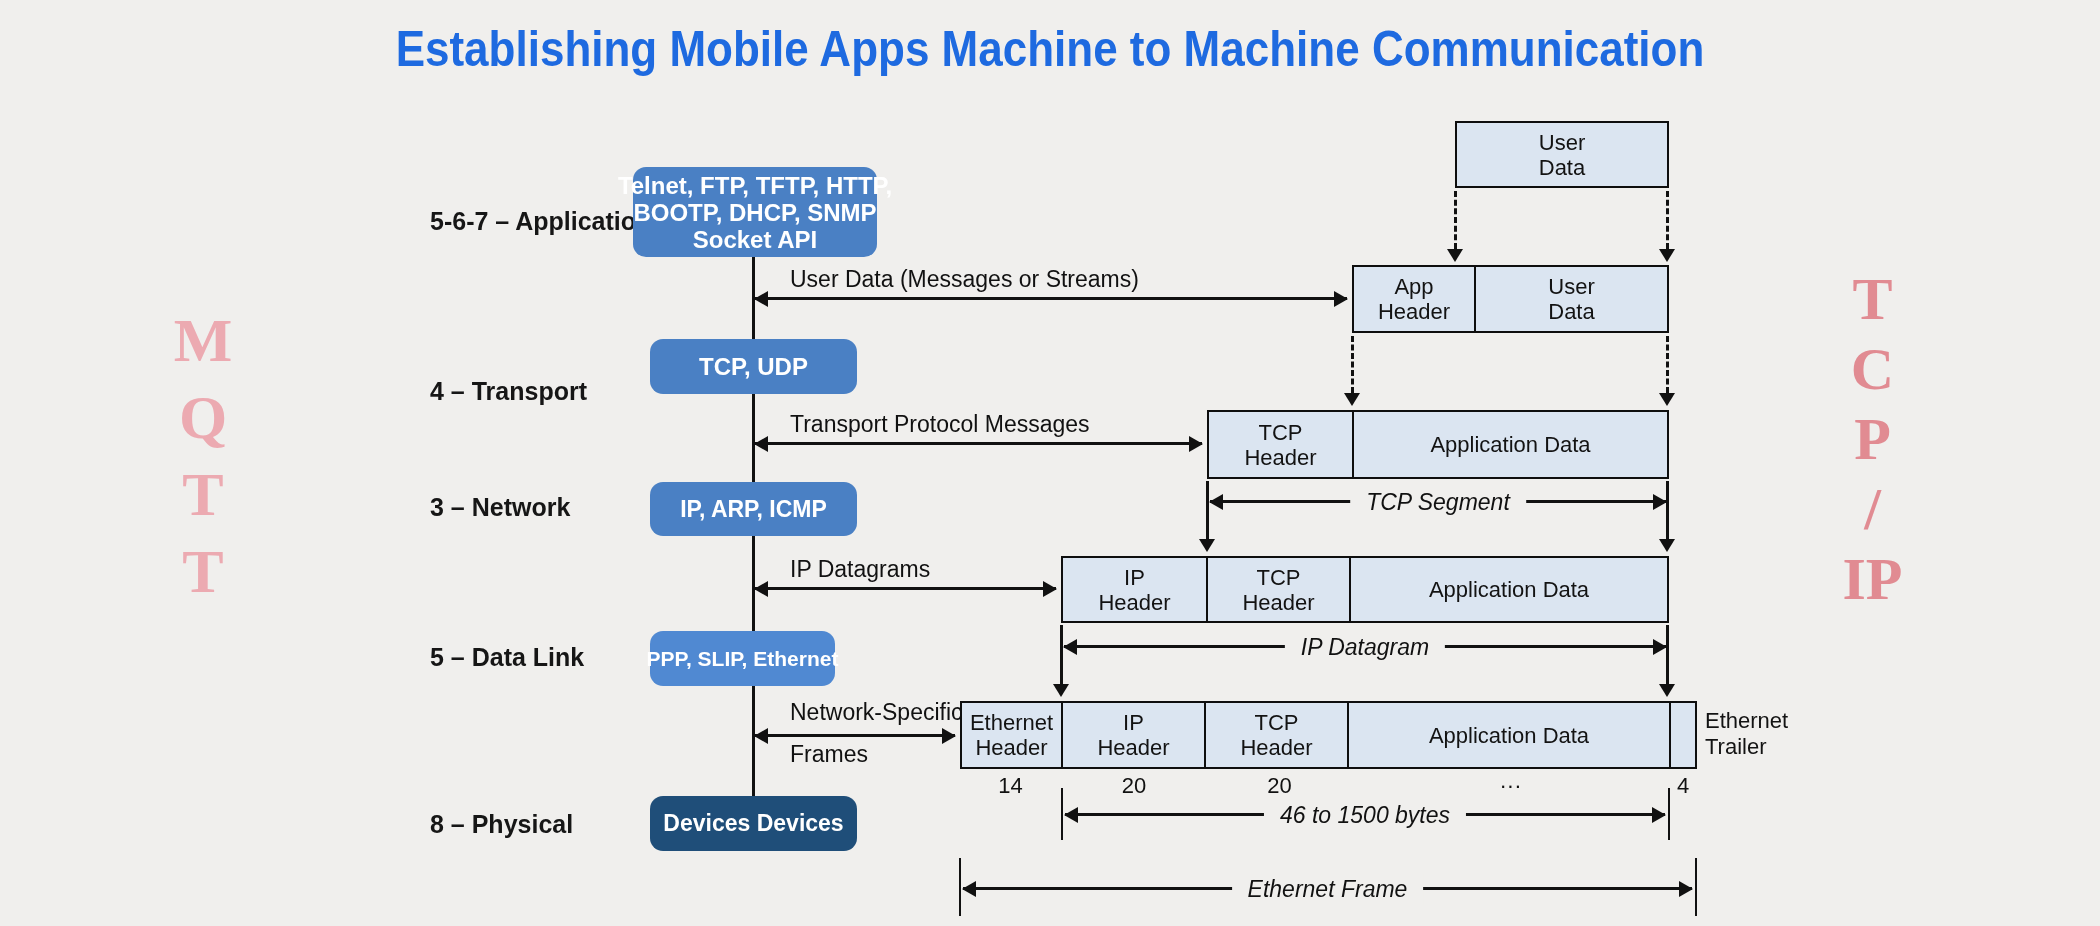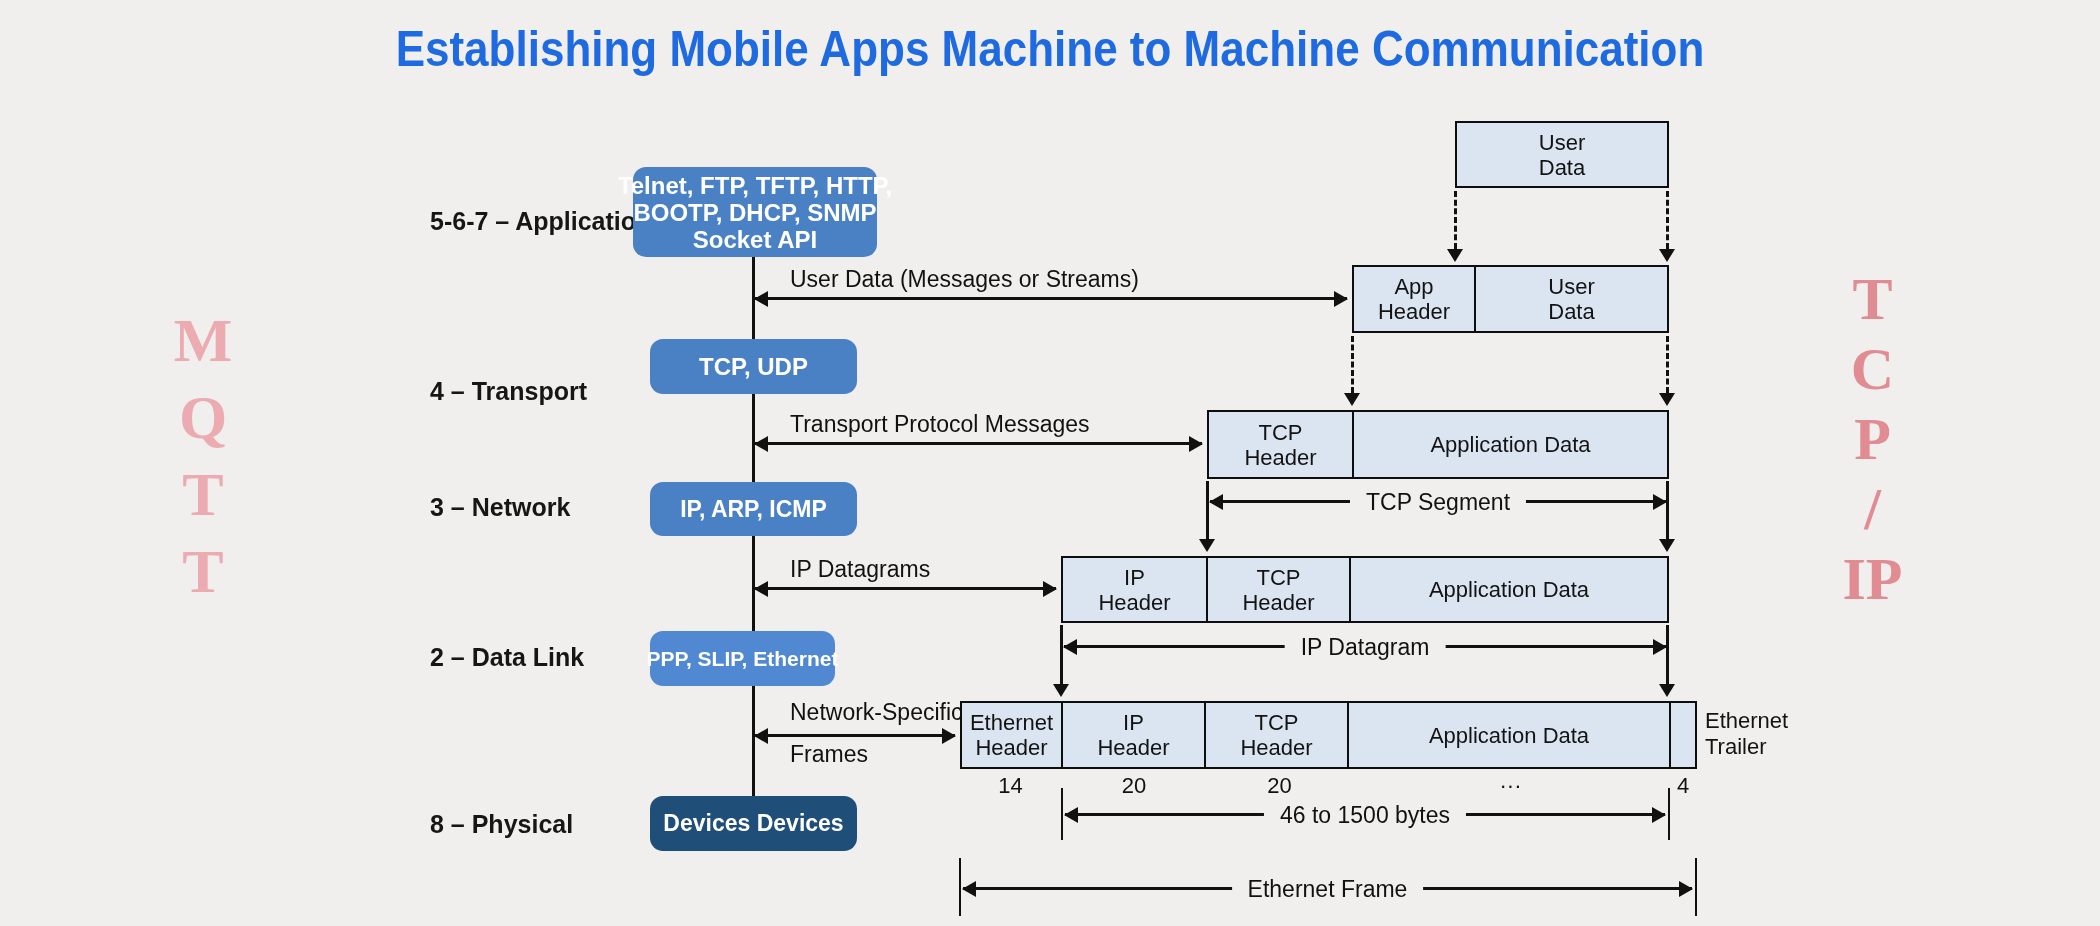--- a/index.html
+++ b/index.html
@@ -46,21 +46,21 @@
     border-radius:13px;
     z-index:3;
   }
   .lbox span { white-space:nowrap; }
   
   .spine {
     position:absolute; left:752px; top:255px; height:542px; width:0;
     border-left:3px solid #111; z-index:1;
   }
   
-  .harrow { position:absolute; height:0; border-top:3px solid #111; z-index:2; }
+  .harrow { position:absolute; height:0; border-top:3px solid #111; z-index:2;font-style:italic; }
   .harrow::before {
     content:""; position:absolute; left:-1px; top:-9.5px;
     border-style:solid; border-width:8px 14px 8px 0;
     border-color:transparent #111 transparent transparent;
   }
   .harrow::after {
     content:""; position:absolute; right:-1px; top:-9.5px;
     border-style:solid; border-width:8px 0 8px 14px;
     border-color:transparent transparent transparent #111;
   }
@@ -125,21 +125,21 @@
     <span>T</span>
     <span>C</span>
     <span>P</span>
     <span>/</span>
     <span>IP</span>
   </div>
 
   <div class="layer-label" style="top:207px;">5-6-7 – Application</div>
   <div class="layer-label" style="top:350px;margin-top:27px;">4 – Transport</div>
   <div class="layer-label" style="top:493px;">3 – Network</div>
-  <div class="layer-label" style="top:643px;">2 – Data Link</div>
+  <div class="layer-label" style="top:643px;">5 – Data Link</div>
   <div class="layer-label" style="top:810px;">8 – Physical</div>
 
   <div class="spine"></div>
 
   <div class="lbox" style="left:633px; top:167px; width:244px; height:90px; background:#4a80c4; font-size:24px; line-height:27px;">
     <span>Telnet, FTP, TFTP, HTTP,</span>
     <span>BOOTP, DHCP, SNMP</span>
     <span>Socket API</span>
   </div>
   <div class="lbox" style="left:650px; top:339px; width:207px; height:55px; background:#4a80c4; font-size:24px;">

